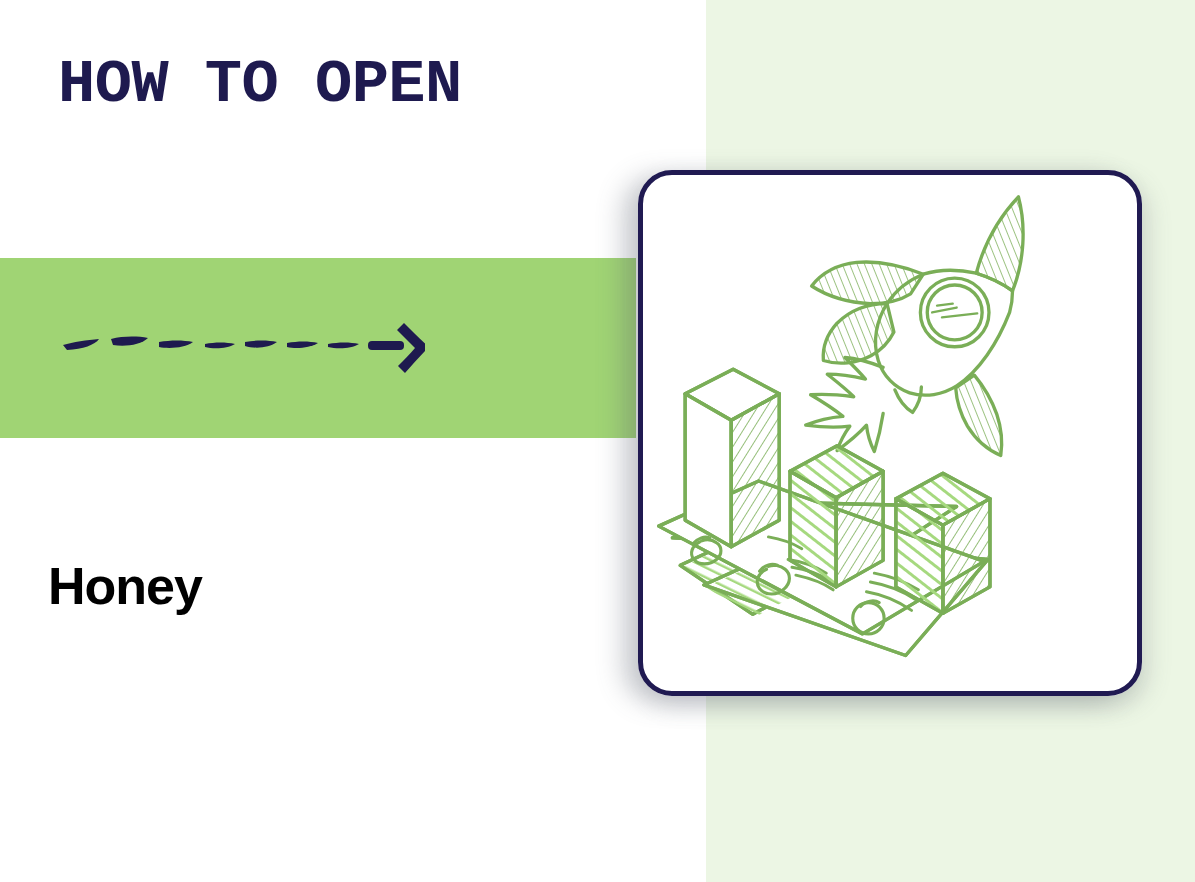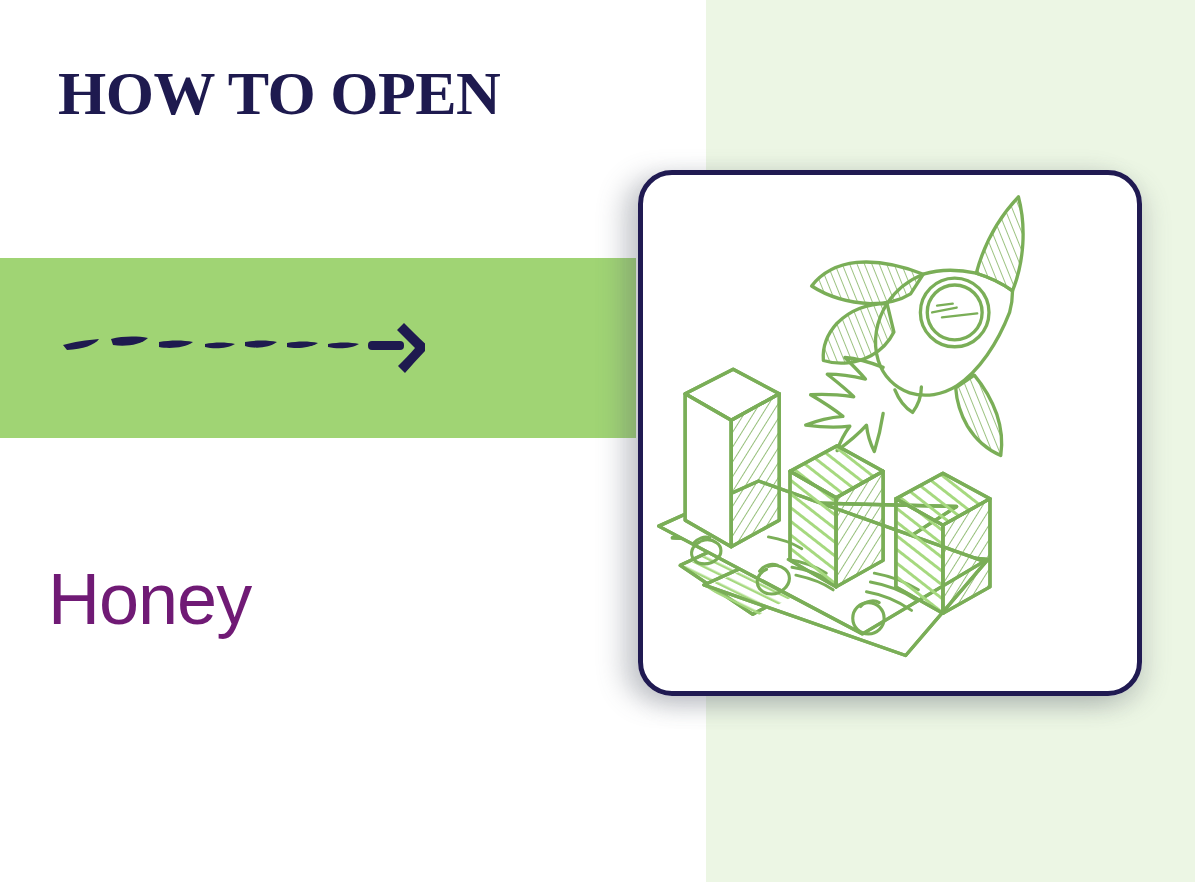--- a/index.html
+++ b/index.html
@@ -32,28 +32,28 @@
     top: 0;
     width: 489px;
     height: 882px;
     background: #ECF6E4;
   }
 
   
   .headline {
     position: absolute;
     left: 58px;
-    top: 62px;
+    top: 53px;
     width: 600px;
     font-size: 62px;
     line-height: 1.02;
     font-weight: 700;
     letter-spacing: -0.5px;
     color: #1E1A4F;
-    font-family: Liberation Serif, serif;
+    font-family: Liberation Mono, monospace;
     white-space: nowrap;
   }
 
   
   .green-band {
     position: absolute;
     left: 0;
     top: 258px;
     width: 636px;
     height: 180px;
@@ -68,25 +68,25 @@
     height: 62px;
   }
   .arrow-wrap svg { display: block; }
 
   
   .subject-title {
     position: absolute;
     left: 48px;
     top: 552px;
     width: 580px;
-    font-size: 72px;
+    font-size: 52px;
     line-height: 1.32;
-    font-weight: 400;
+    font-weight: 700;
     letter-spacing: -1px;
-    color: #701a75;
+    color: #000000;
     font-family: "Liberation Sans", sans-serif;
   }
   .subject-title .ln { display: block; }
 
   
   .card-shadow {
     position: absolute;
     left: 638px;
     top: 170px;
     width: 504px;

